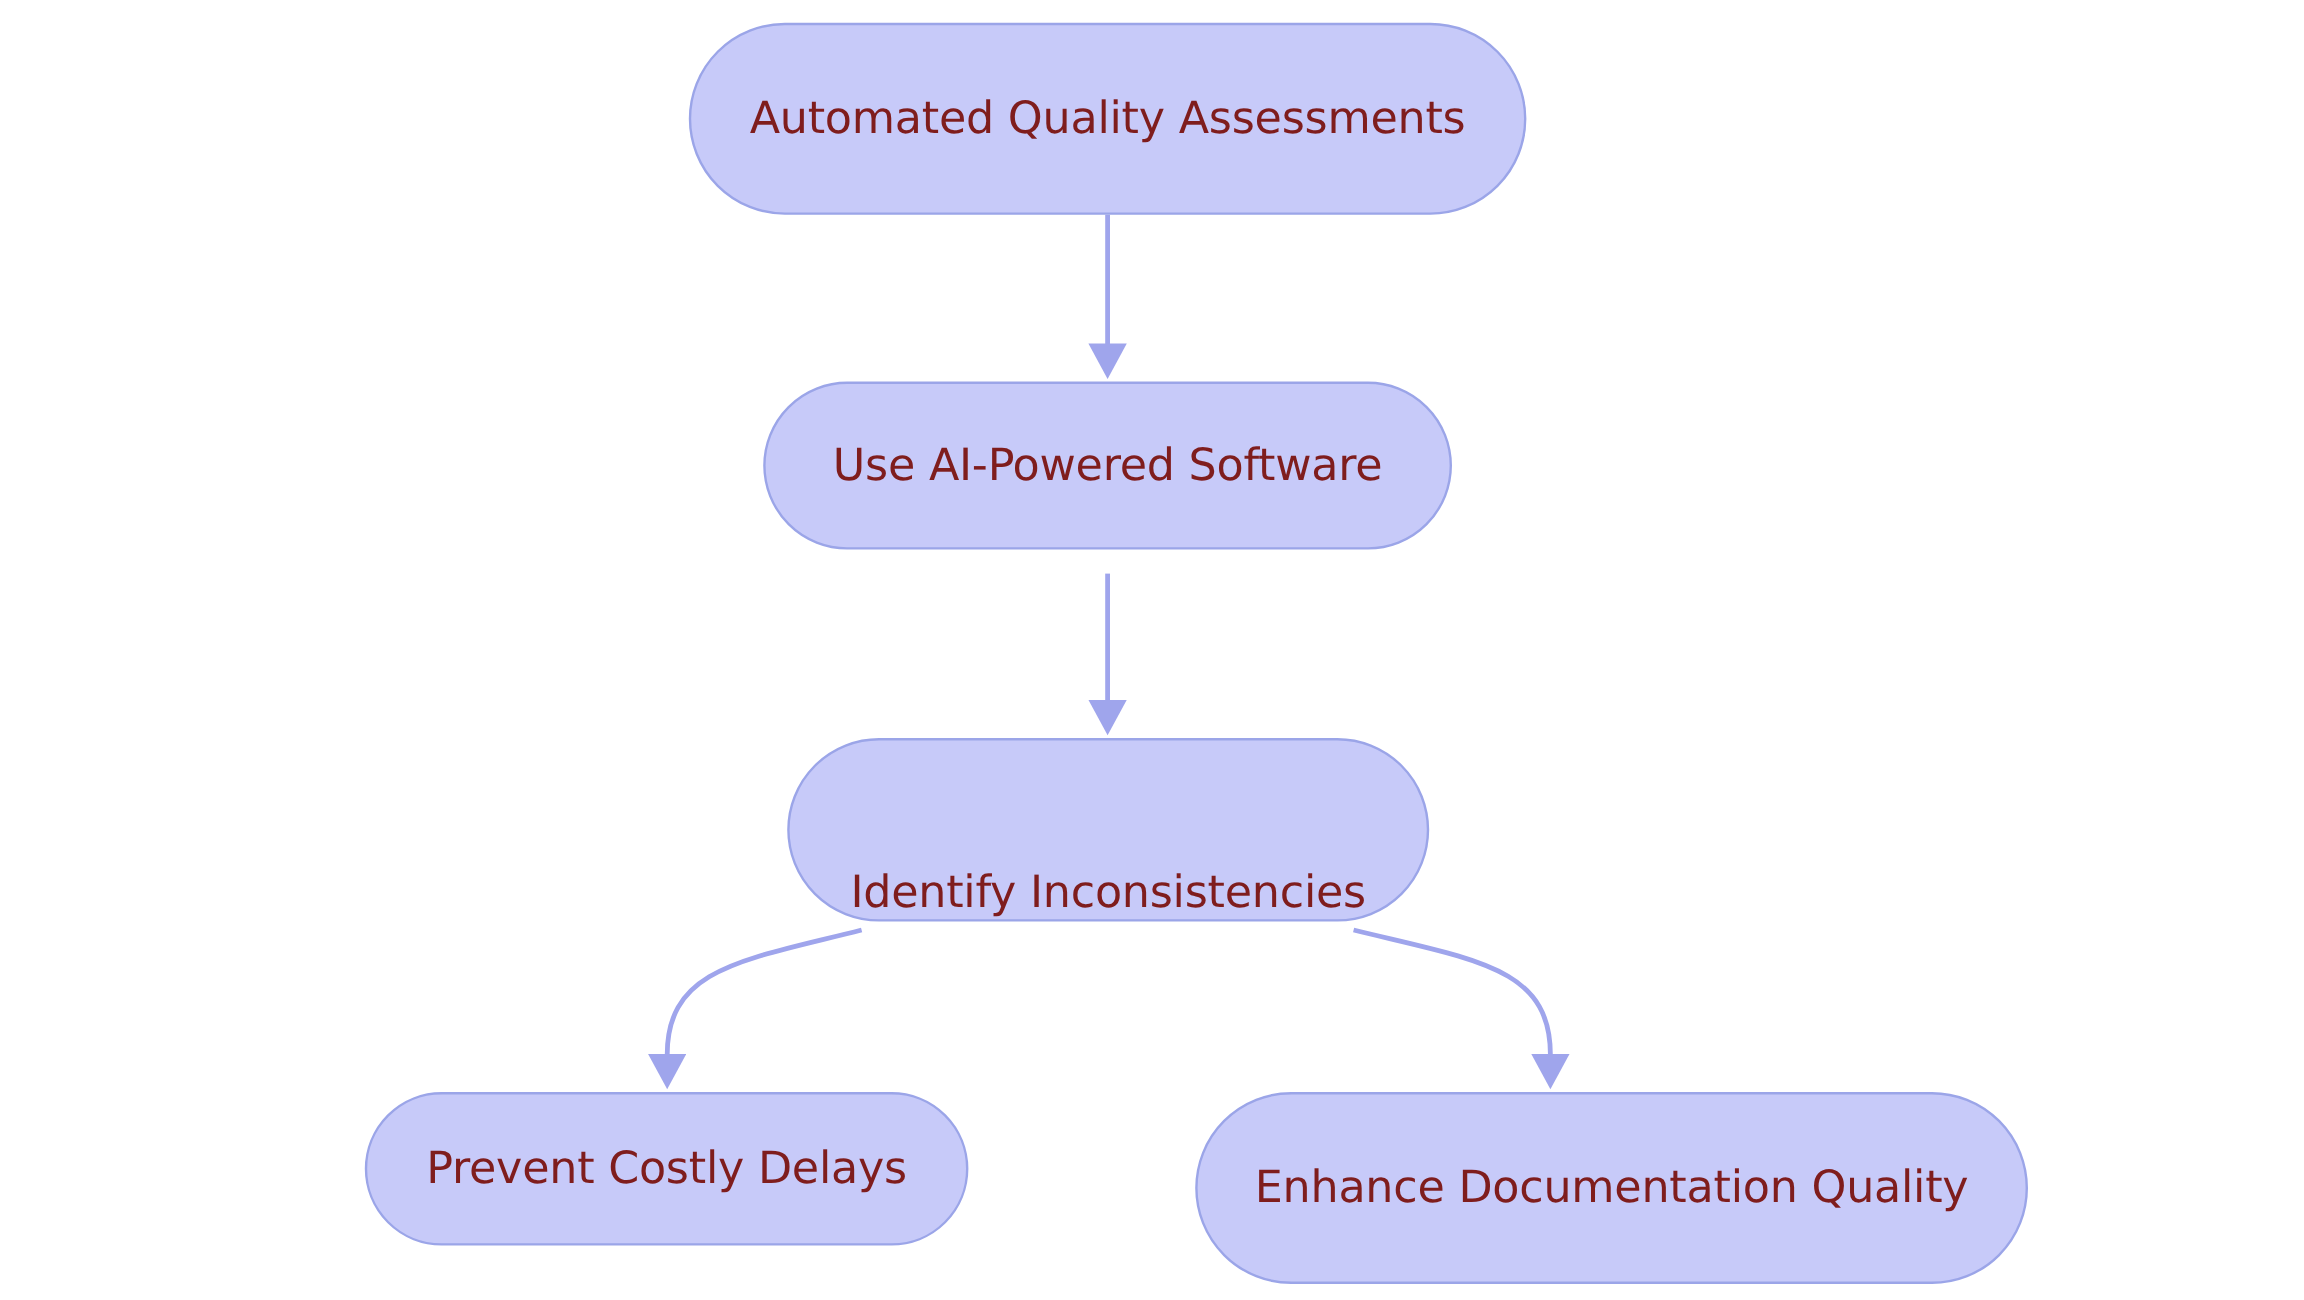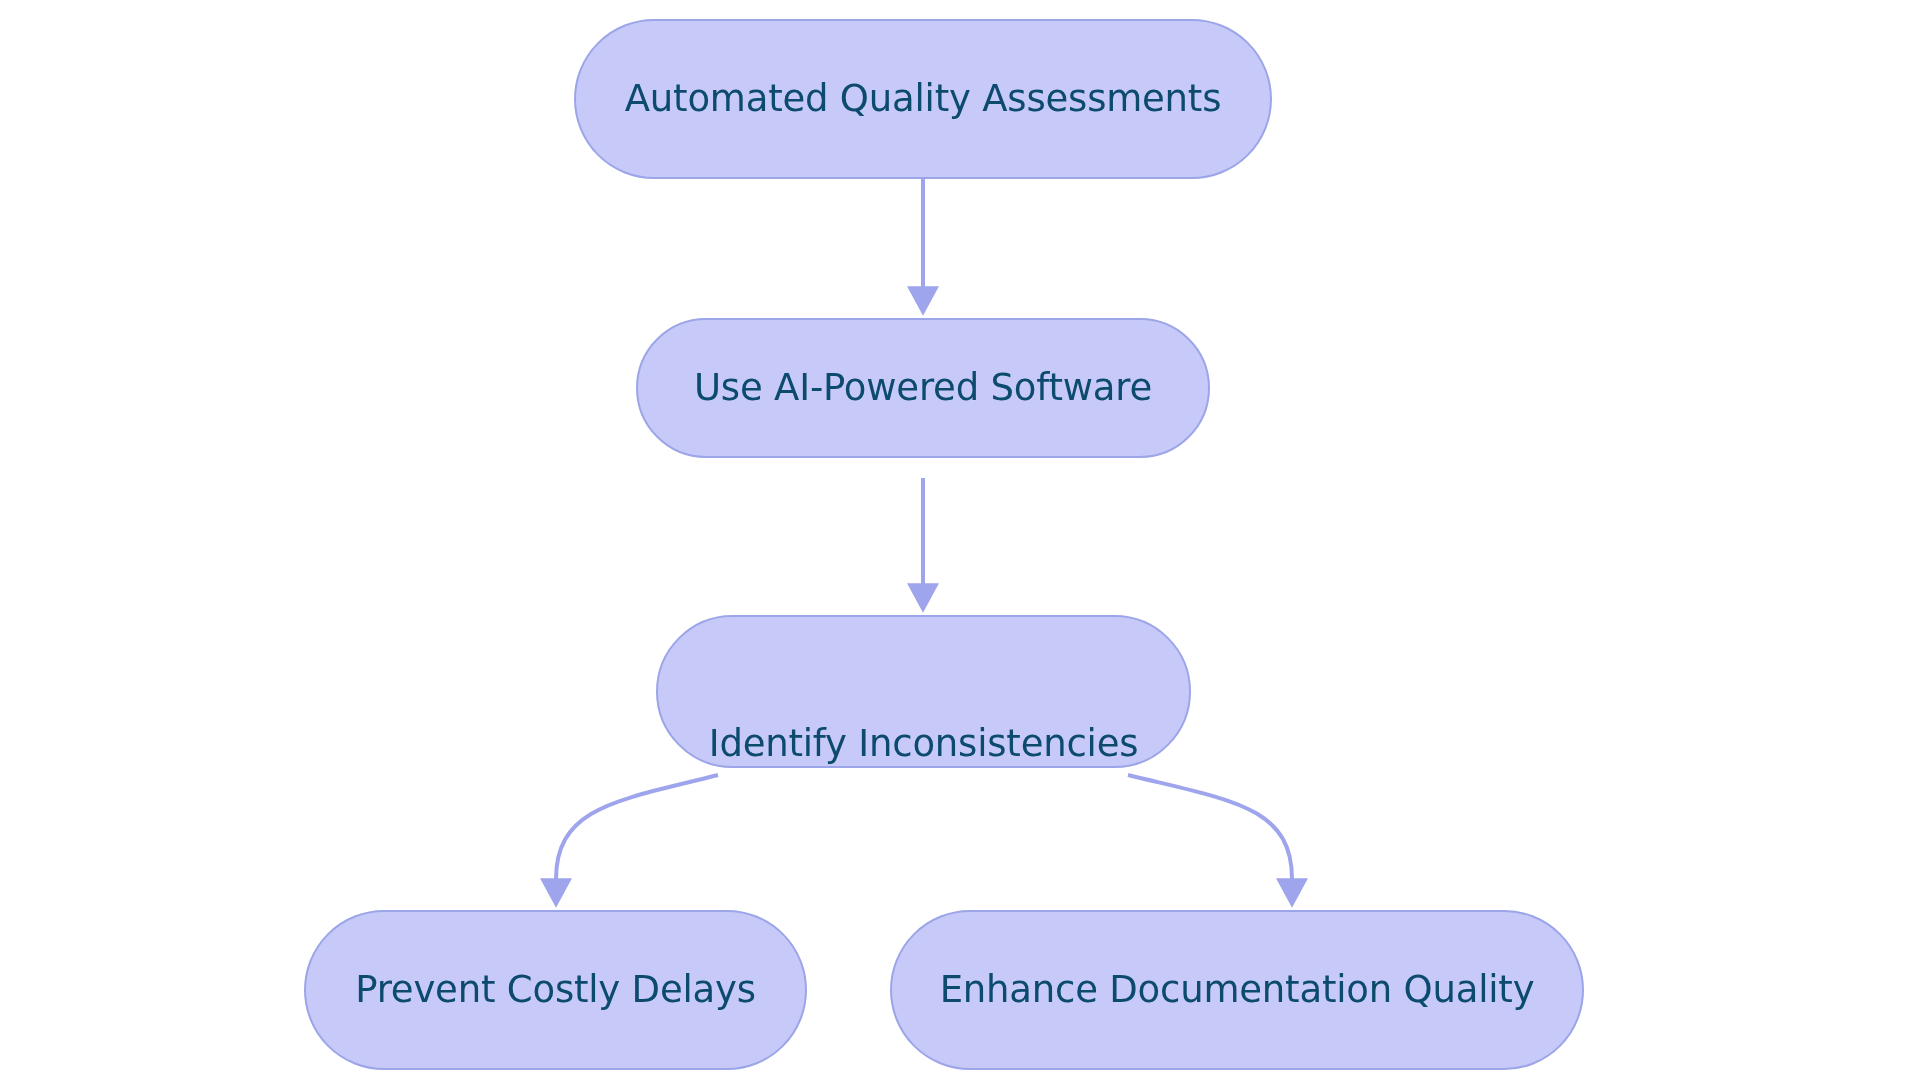--- a/index.html
+++ b/index.html
@@ -33,44 +33,44 @@
     box-sizing: border-box;
     display: flex;
     align-items: center;
     justify-content: center;
     background: #c7caf9;
     border: 2px solid #9ba5e8;
     border-radius: 999px;
     text-align: center;
   }
   .node-label {
-    color: #0c4a6e;
+    color: #7f1d1d;
     font-family: "DejaVu Sans", "Liberation Sans", sans-serif;
     font-size: 37px;
     font-weight: 400;
     line-height: 1.15;
     letter-spacing: -0.2px;
     white-space: nowrap;
     user-select: none;
   }
   
   #node-automated-quality-assessments {
     left: 574px; top: 19px; width: 698px; height: 160px;
   }
   #node-use-ai-powered-software {
     left: 636px; top: 318px; width: 574px; height: 140px;
   }
   #node-identify-inconsistencies {
     left: 656px; top: 615px; width: 535px; height: 153px; align-items: flex-end;
   }
   #node-prevent-costly-delays {
-    left: 304px; top: 910px; width: 503px; height: 160px;
+    left: 304px; top: 910px; width: 503px; height: 128px;
   }
   #node-enhance-documentation-quality {
-    left: 890px; top: 910px; width: 694px; height: 160px;
+    left: 996px; top: 910px; width: 694px; height: 160px;
   }
 </style>
 </head>
 <body>
 
 <div id="flow-root">
 
   <svg id="edge-layer" viewBox="0 0 1920 1083" width="1920" height="1083" xmlns="http://www.w3.org/2000/svg">
     <defs>
       <marker id="arrowhead" markerWidth="9" markerHeight="8" refX="0.2" refY="4" orient="auto" markerUnits="strokeWidth">

